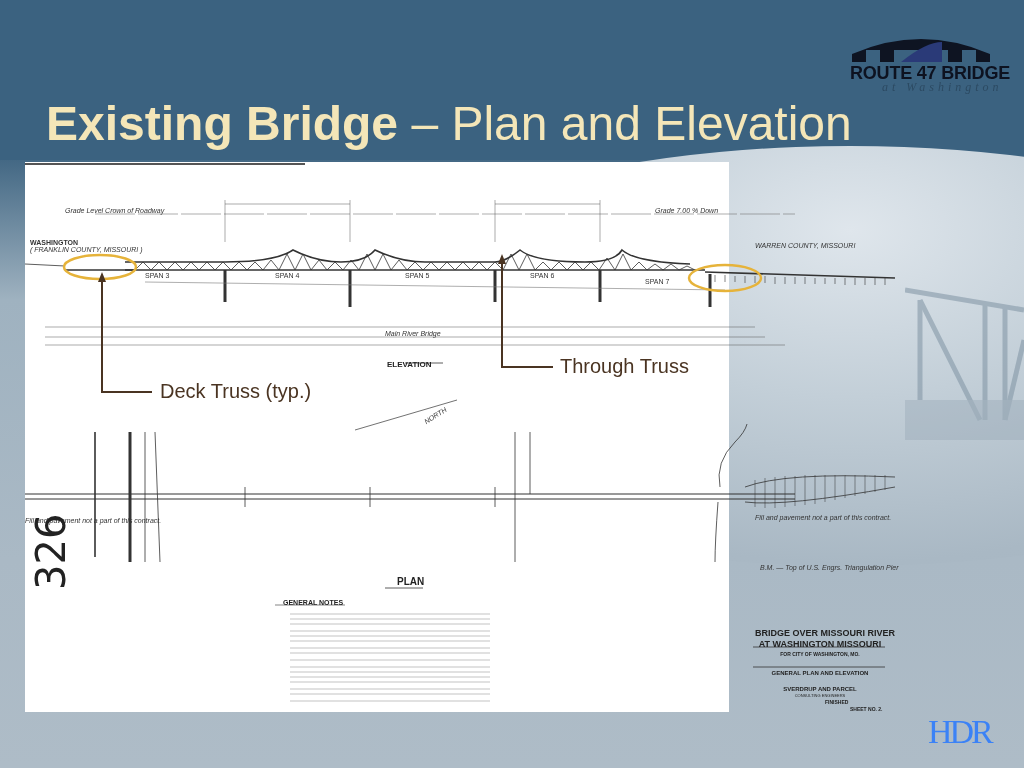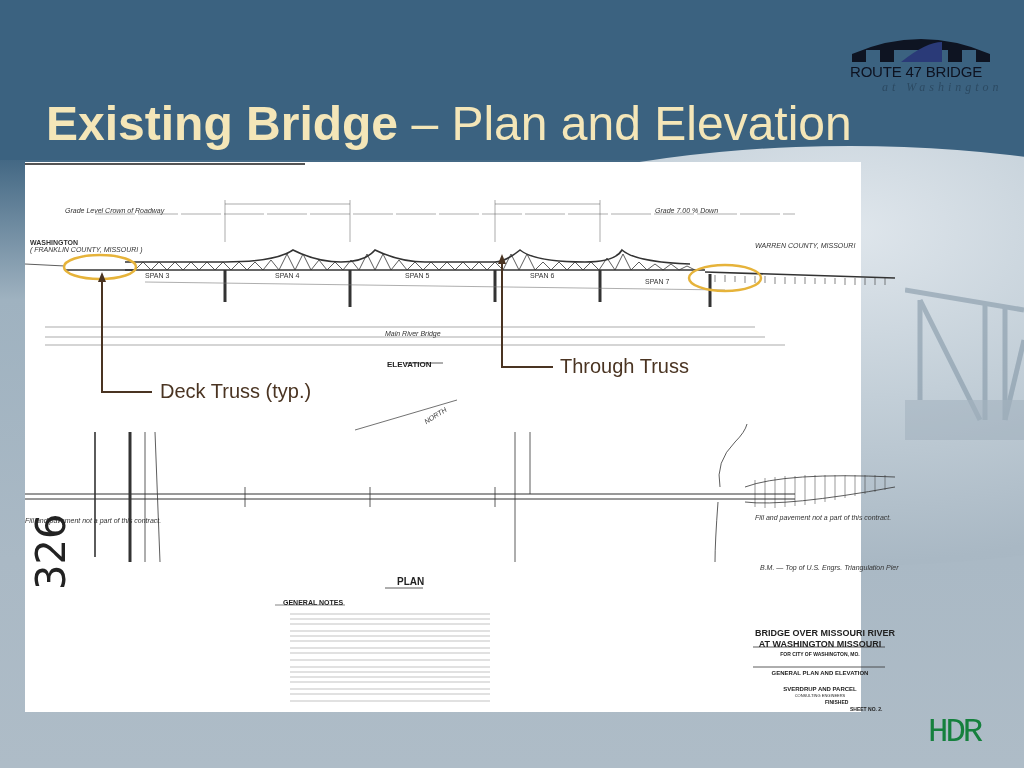--- a/index.html
+++ b/index.html
@@ -5,30 +5,30 @@
   html,body{margin:0;padding:0;}
   body{width:1024px;height:768px;overflow:hidden;position:relative;
     font-family:"Liberation Sans",sans-serif;
     background:linear-gradient(180deg,#3d6380 0px,#3d6380 150px,#9fb2c0 300px,#aab9c5 560px,#aebcc7 768px);}
   .slide{position:absolute;inset:0;}
   .header-band{position:absolute;left:0;top:0;width:1024px;height:160px;background:#3b6280;}
   .arc{position:absolute;left:300px;top:146px;width:1100px;height:420px;border-radius:50%;
     background:radial-gradient(ellipse at 50% 20%,#dfe6ec 0%,#c3cfd8 35%,#a9b8c4 70%,#a4b4c1 100%);}
   .bg-truss{position:absolute;left:905px;top:190px;width:119px;height:420px;opacity:.55;}
   .logo{position:absolute;left:846px;top:24px;width:150px;height:72px;}
-  .logo-title{position:absolute;left:850px;top:63px;font-weight:normal;font-size:15px;color:#0d1220;letter-spacing:-.2px;}
+  .logo-title{position:absolute;left:850px;top:63px;font-weight:bold;font-size:18px;color:#0d1220;letter-spacing:-.2px;}
   .logo-sub{position:absolute;left:882px;top:80px;font-family:"Liberation Serif",serif;font-style:italic;font-size:12px;color:#2c4a62;letter-spacing:4px;}
   .title{position:absolute;left:46px;top:96px;font-size:48px;color:#f4e6b8;white-space:nowrap;}
   .title b{font-weight:bold;}
-  .drawing{position:absolute;left:25px;top:162px;width:836px;height:550px;background:#fff;}
+  .drawing{position:absolute;left:25px;top:162px;width:704px;height:550px;background:#fff;}
   .drawing svg{position:absolute;left:0;top:0;}
   .lbl{position:absolute;color:#4a3422;font-size:20px;font-family:Liberation Sans, sans-serif;white-space:nowrap;}
   .dtext{position:absolute;font-size:7px;color:#333;font-style:italic;white-space:nowrap;}
   .dtitle{position:absolute;font-weight:bold;color:#222;white-space:nowrap;text-align:center;}
-  .hdr{position:absolute;left:928px;top:713px;font-family:Liberation Mono, monospace;font-size:34px;color:#15803d;letter-spacing:-3px;}
+  .hdr{position:absolute;left:928px;top:713px;font-family:Liberation Serif, serif;font-size:34px;color:#3b82f6;letter-spacing:-3px;}
   .hand{position:absolute;left:28px;top:590px;font-size:40px;color:#222;transform:rotate(-90deg);transform-origin:left top;font-family:"DejaVu Sans",sans-serif;}
 </style>
 </head>
 <body>
 
 <div class="slide">
   <div class="header-band"></div>
   <div class="arc"></div>
 
   <svg class="bg-truss" viewBox="0 0 119 420">

